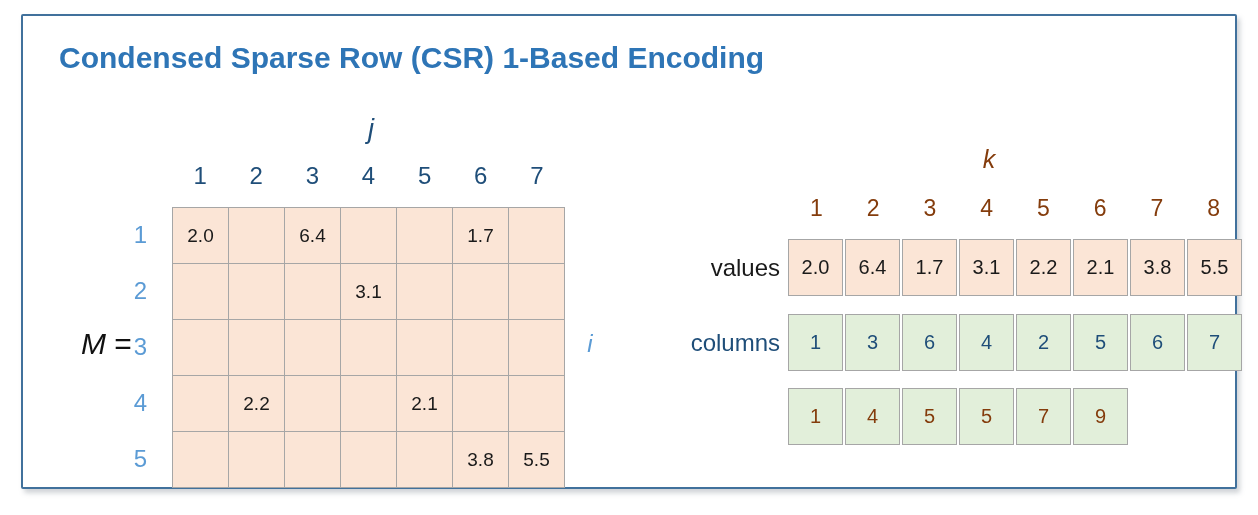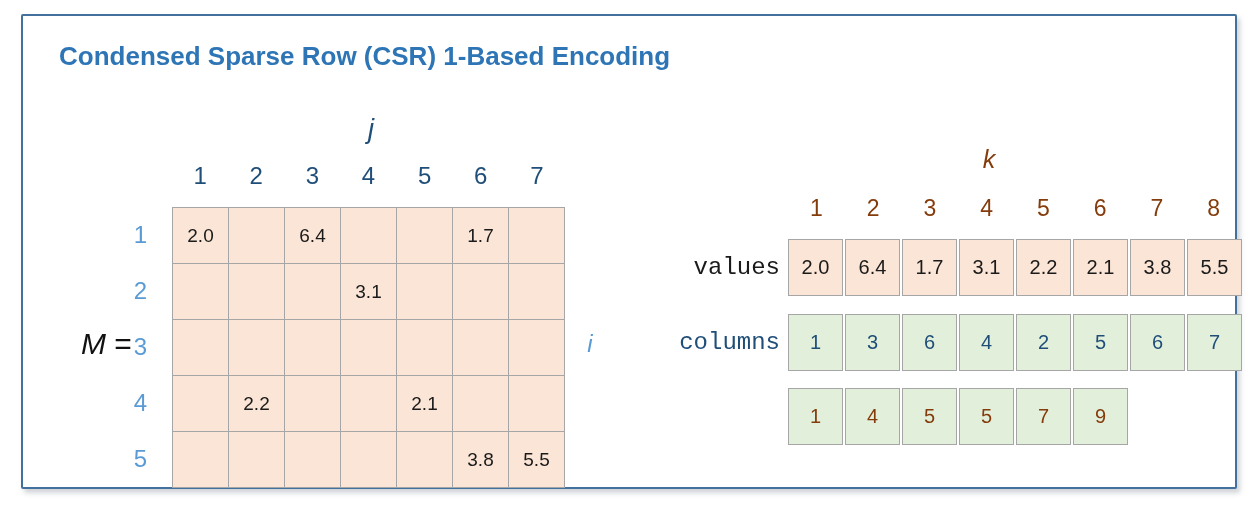--- a/index.html
+++ b/index.html
@@ -15,21 +15,21 @@
     left: 21px; top: 14px;
     width: 1216px; height: 475px;
     border: 2px solid var(--frame-border, #41719C);
     border-radius: 2px;
     background: #ffffff;
     box-shadow: 3px 4px 5px rgba(120,130,140,0.35);
   }
   .title {
     position: absolute;
     left: 36px; top: 25px;
-    font-size: 26px;
+    font-size: 30px;
     font-weight: bold;
     color: var(--title, #2E75B6);
     white-space: nowrap;
   }
 
   
   .j-label {
     position: absolute; left: 318px; top: 98px; width: 60px;
     text-align: center;
     font-size: 27px; font-style: italic;
@@ -87,21 +87,21 @@
     position: absolute; left: 765px; top: 179px; width: 454px;
     display: flex;
   }
   .k-headers .kcell {
     flex: 1; text-align: center;
     font-size: 23px; color: var(--brown, #843C0C);
   }
   .array-label {
     position: absolute; left: 560px; width: 197px;
     text-align: right;
-    font-family: Liberation Mono, monospace;
+    font-family: Liberation Sans, sans-serif;
     font-size: 24px;
     white-space: nowrap;
   }
   .array-cells {
     position: absolute; left: 765px;
     display: flex; gap: 2px;
   }
   .array-cells .acell {
     width: 55px; height: 57px;
     border: 1px solid var(--cell-border, #A6A6A6);

